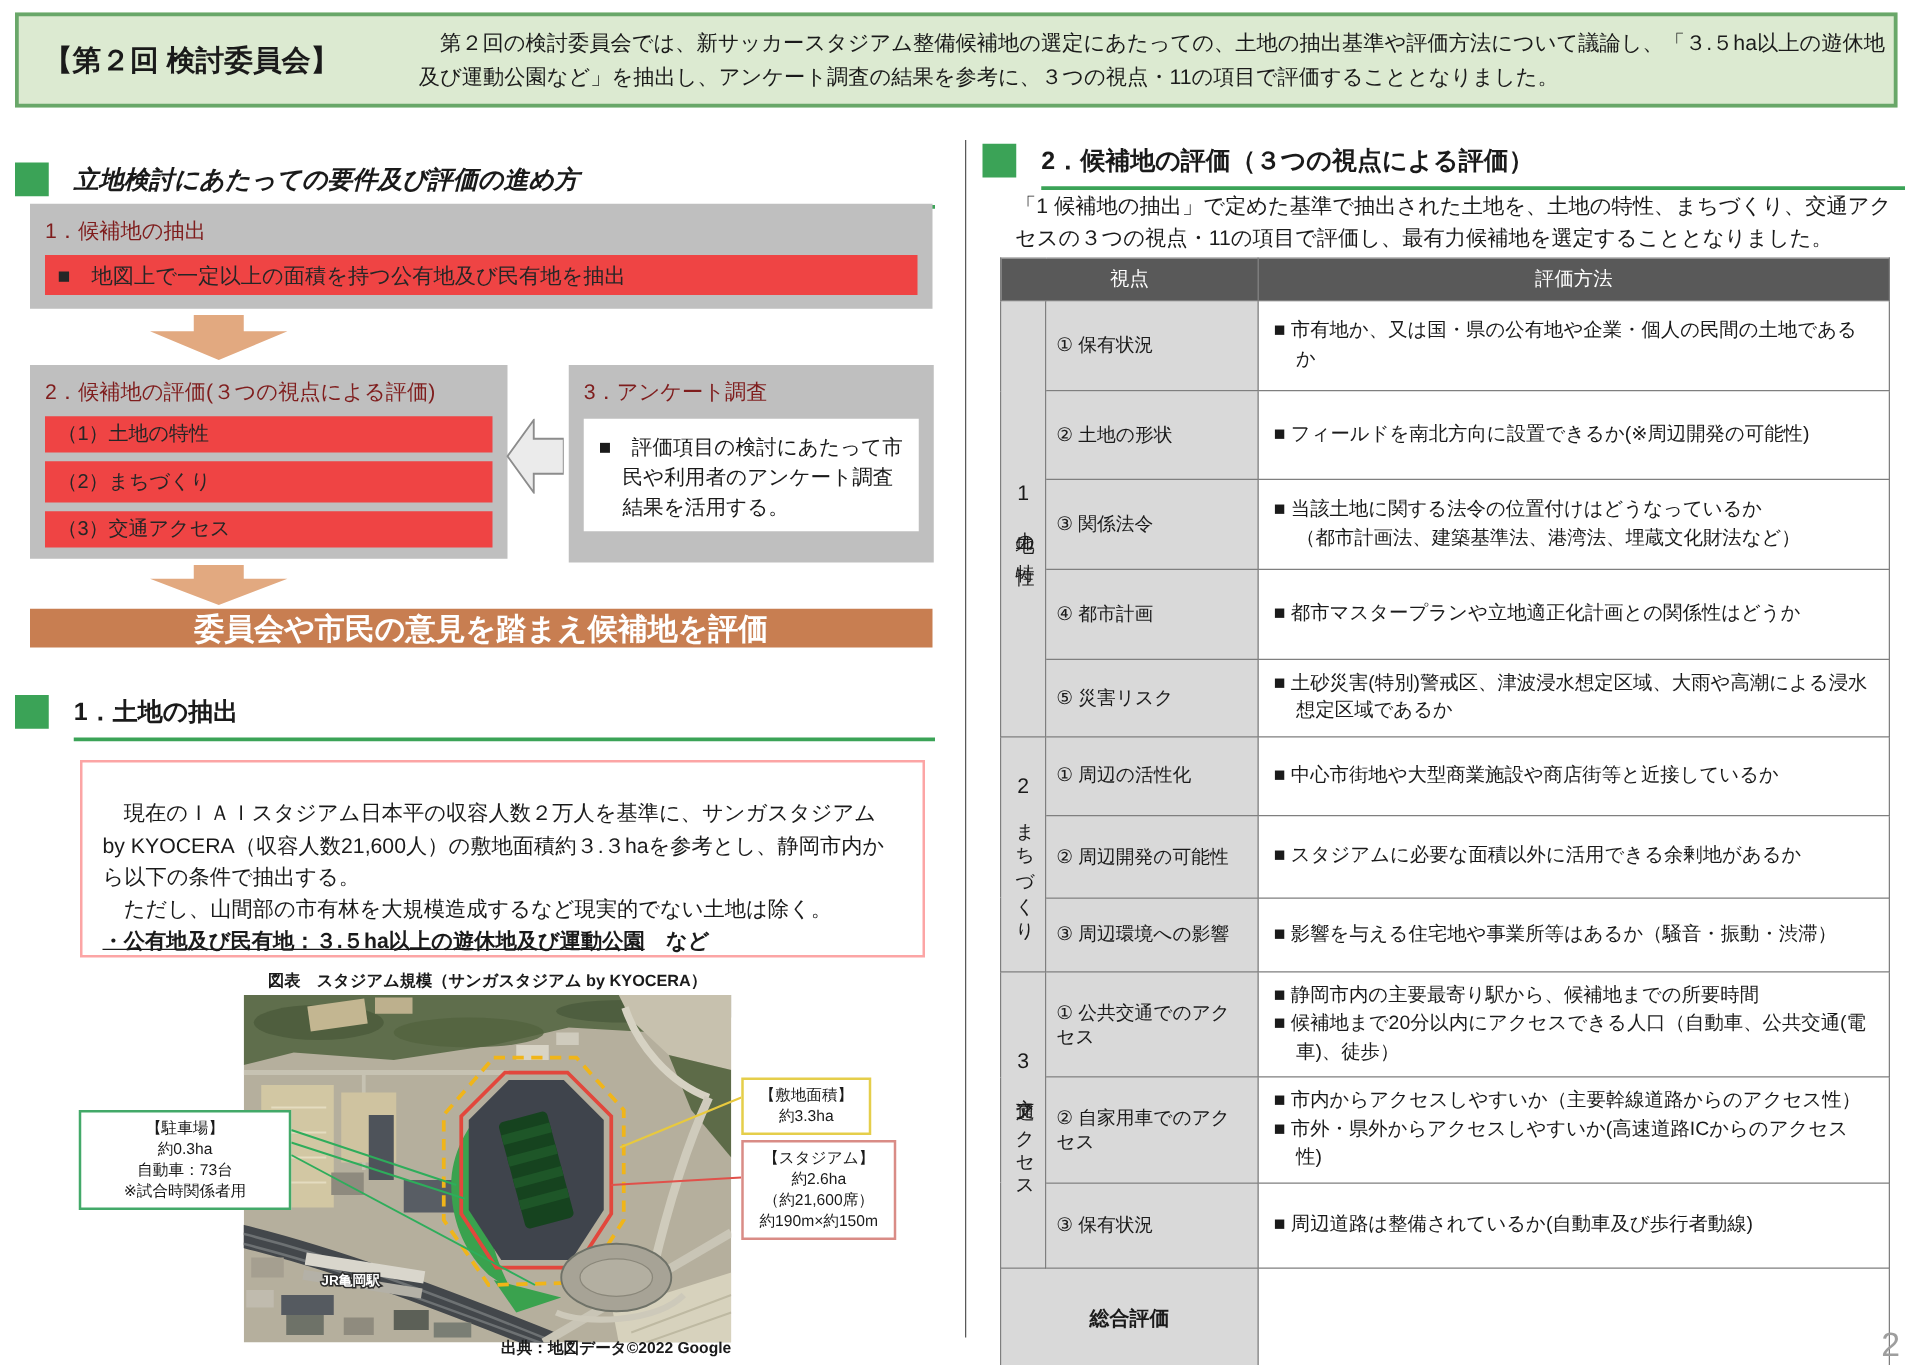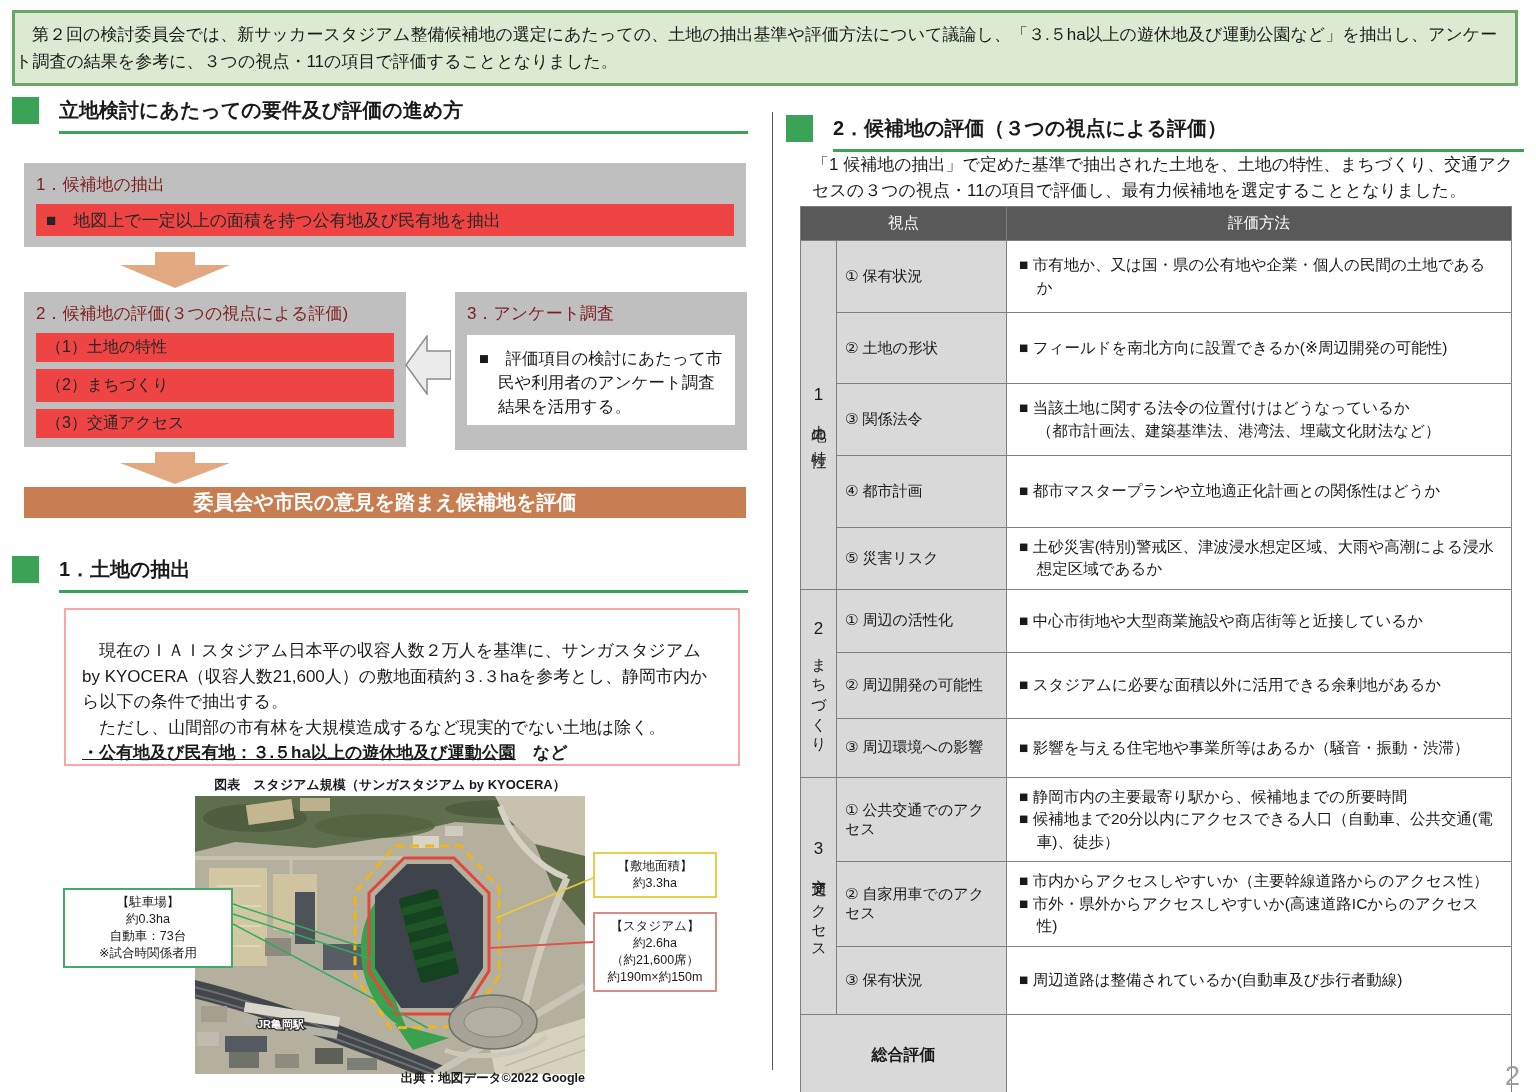--- a/index.html
+++ b/index.html
@@ -17,41 +17,41 @@
   
   .sec-head { position:absolute; display:flex; align-items:flex-start; }
   .sec-square { width:27px; height:27px; background:#3BA357; flex:none; }
   .sec-title { flex:1; margin-left:20px; padding-bottom:7px; font-size:20px; font-weight:bold;
                border-bottom:3px solid #3BA357; }
   
   .gray-box { position:absolute; background:#BFBFBF; box-sizing:border-box; padding:10px 12px; }
   .gb-title { font-size:17px; color:#7f1d1d; margin-bottom:8px; }
   .white-row { background:#ef4444; display:flex; align-items:center; padding-left:10px;
                font-size:16px; color:#262626; }
-  .banner { position:absolute; background:#C87E51; color:#ffffff; font-weight:bold; font-size:20px;
+  .banner { position:absolute; background:#C87E51; color:#ffffff; font-weight:bold; font-size:24px;
             display:flex; align-items:center; justify-content:center; }
   .flow-arrow { position:absolute; }
   
   .ext-box { position:absolute; left:64px; top:608px; width:676px; height:158px;
              border:2px solid #fca5a5; box-sizing:border-box; padding:28px 16px;
              font-size:17px; line-height:1.5; }
   .ext-box p { margin:0; }
   .indent { text-indent:1em; }
   .cond-line { margin-top:18px; font-weight:bold; }
   .cond-main { text-decoration:underline; }
   
   .figure { position:absolute; left:60px; top:776px; width:690px; height:312px; }
   .fig-caption { position:absolute; left:135px; top:0; width:390px; text-align:center;
                  font-size:13px; font-weight:bold; }
   .map-wrap { position:absolute; left:135px; top:20px; width:390px; height:278px; }
   .overlay { position:absolute; left:0; top:0; width:690px; height:312px; pointer-events:none; }
   .callout { position:absolute; background:#ffffff; box-sizing:border-box; text-align:center;
              font-size:12.5px; line-height:1.35; padding:4px 2px; }
   .callout-parking { left:3px; top:112px; width:170px; border:2px solid #43A969; }
-  .callout-site { left:533px; top:76px; width:124px; border:2px solid #E5CE4A; }
+  .callout-site { left:533px; top:86px; width:104px; border:2px solid #E5CE4A; }
   .callout-stadium { left:533px; top:136px; width:124px; border:2px solid #D98C86; }
   .fig-source { position:absolute; left:135px; top:294px; width:390px; text-align:right;
                 font-size:12.5px; font-weight:bold; }
   
   .vdivider { position:absolute; left:772px; top:112px; width:1px; height:958px; background:#595959; }
   
   .intro { position:absolute; left:812px; top:152px; width:708px; font-size:17px; line-height:1.55; }
   table.eval { position:absolute; left:800px; top:206px; width:712px; border-collapse:collapse;
                table-layout:fixed; }
   table.eval col.c-group { width:36px; }
@@ -72,26 +72,27 @@
              font-weight:bold; }
   td.fval { background:#ffffff; }
   .pagenum { position:absolute; right:16px; bottom:0px; font-size:27px; color:#9e9e9e; }
 </style>
 </head>
 <body>
 
 <div id="canvas">
 
   <div class="hdr">
+    <div class="hdr-title">【第２回 検討委員会】</div>
     <div class="hdr-desc">第２回の検討委員会では、新サッカースタジアム整備候補地の選定にあたっての、土地の抽出基準や評価方法について議論し、「３.５ha以上の遊休地及び運動公園など」を抽出し、アンケート調査の結果を参考に、３つの視点・11の項目で評価することとなりました。</div>
   </div>
 
   <div class="vdivider"></div>
 
-  <div class="sec-head" style="left:12px; top:97px; width:736px;">
+  <div class="sec-head" style="left:12px; top:130px; width:736px;font-style:italic;">
     <div class="sec-square"></div>
     <div class="sec-title">立地検討にあたっての要件及び評価の進め方</div>
   </div>
 
   <div class="gray-box" style="left:24px; top:163px; width:722px; height:84px;">
     <div class="gb-title">1．候補地の抽出</div>
     <div class="white-row" style="height:32px; font-size:17px;">■　地図上で一定以上の面積を持つ公有地及び民有地を抽出</div>
   </div>
 
   <svg class="flow-arrow" style="left:120px; top:252px;" width="110" height="36" viewBox="0 0 110 36">

